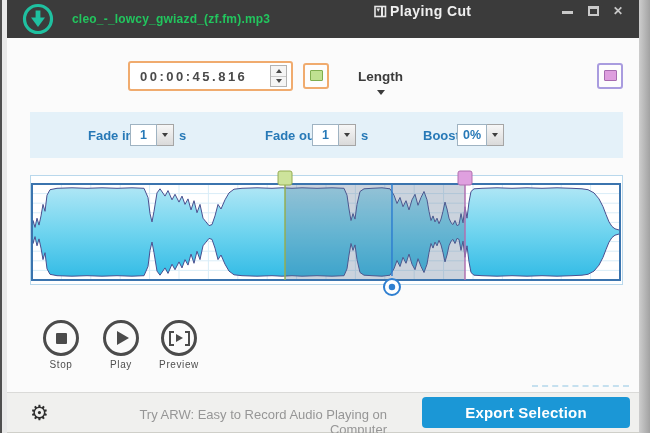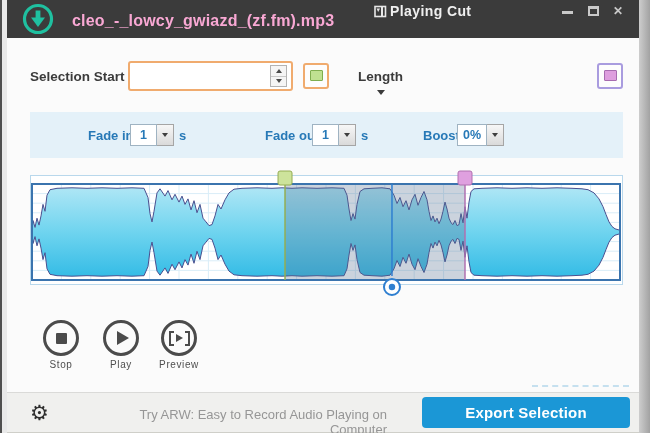--- a/index.html
+++ b/index.html
@@ -8,21 +8,21 @@
 
   
   .edge-dark-left  { position:absolute; left:0; top:0; width:2px; height:433px; background:#4f4f4f; }
   .edge-light-left { position:absolute; left:2px; top:0; width:5px; height:433px; background:#e9e9e9; }
   .edge-right { position:absolute; left:639px; top:0; width:11px; height:433px;
                 background:linear-gradient(90deg,#cdcdcd,#a2a2a2); }
 
   
   .titlebar { position:absolute; left:7px; top:0; width:632px; height:38px; background:#3b3b3b; }
   .logo-badge { position:absolute; left:15px; top:3px; width:32px; height:32px; }
-  .filename { position:absolute; left:65px; top:12px; font-size:16px; font-weight:600; color:#f9a8d4; letter-spacing:0.2px; }
+  .filename { position:absolute; left:65px; top:12px; font-size:12px; font-weight:600; color:#22c55e; letter-spacing:0.2px; }
   .app-title { position:absolute; left:383px; top:3px; font-size:14px; font-weight:700; color:#f0f0f0; letter-spacing:0.4px; }
   .app-logo-glyph { position:absolute; left:367px; top:5px; }
   .winbtn { position:absolute; top:3px; width:18px; height:15px; display:flex; align-items:center; justify-content:center; cursor:pointer; }
   .winbtn.min { left:551px; }  .winbtn.max { left:577px; }  .winbtn.cls { left:602px; }
   .min-glyph { width:11px; height:3px; background:#c9c9c9; margin-top:4px; }
   .max-glyph { width:11px; height:10px; border:2px solid #c9c9c9; border-top-width:3px; }
   .cls-glyph { color:#c9c9c9; font-size:12px; font-weight:700; }
 
   
   .field-label { position:absolute; font-size:13.5px; font-weight:600; color:#3b3b3b; }
@@ -103,22 +103,22 @@
         <div class="min-glyph"></div>
       </div>
     <div class="winbtn max">
         <div class="max-glyph"></div>
       </div>
     <div class="winbtn cls">
         <span class="cls-glyph">✕</span>
       </div>
   </div>
 
-  <span class="field-label lbl-start">Selection Start</span>
   <div class="time-input ti-start">
+    <span class="ti-value">00:00:45.816</span>
     <div class="spinner">
       <div class="spin-half">
           <div class="tri-up"></div>
         </div>
       <div class="spin-half">
           <div class="tri-dn"></div>
         </div>
     </div>
   </div>
   <div class="swatch sw-start">

